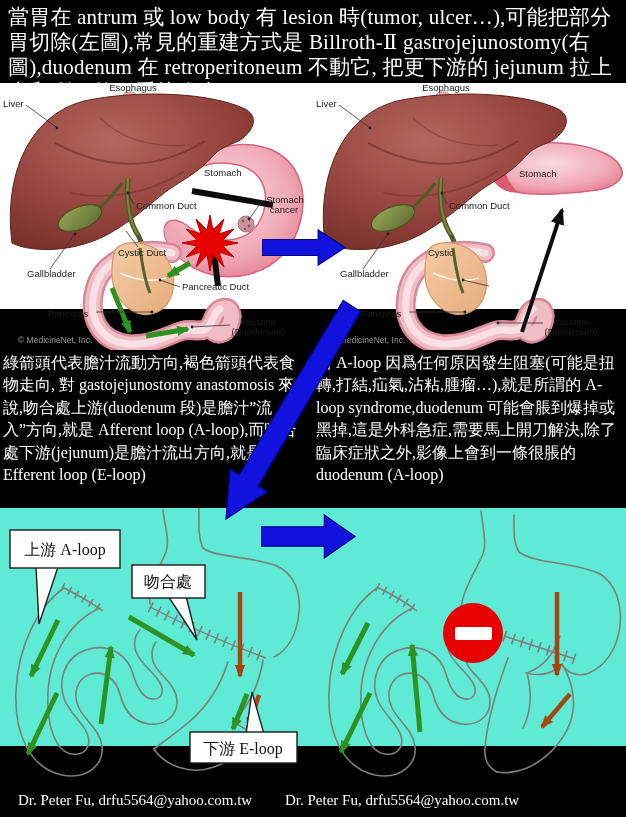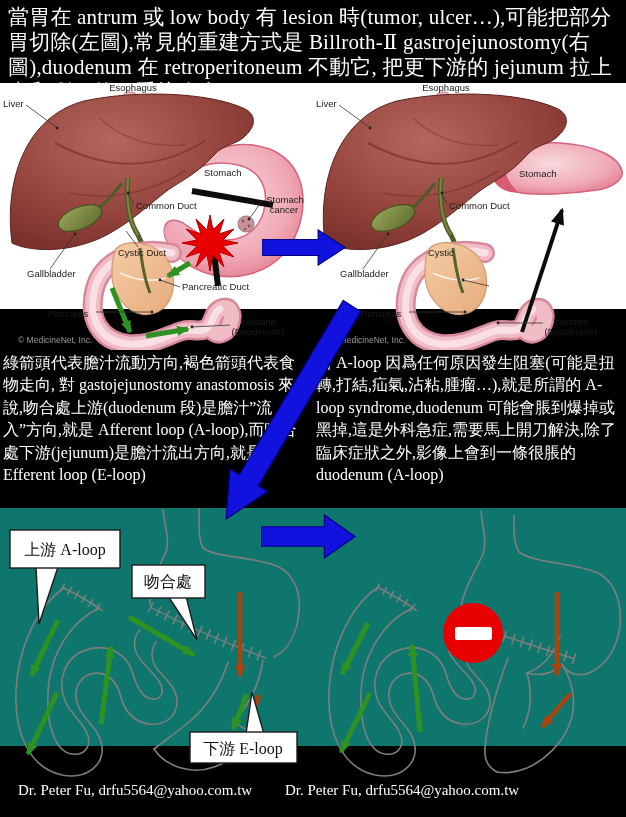--- a/index.html
+++ b/index.html
@@ -7,25 +7,25 @@
          font-family:"Liberation Serif","DejaVu Serif",serif;}
   
   .band{position:absolute;left:0;width:626px;background:#000;color:#fff;}
   .band.header{top:0;height:83px;}
   .header-text{padding:5px 8px 0 8px;font-size:21px;line-height:25px;letter-spacing:.2px;}
   .band.middle{top:350px;height:158px;}
   .note{position:absolute;top:2px;font-size:16px;line-height:22.4px;color:#fff;}
   .note.left{left:3px;width:303px;}
   .note.right{left:316px;width:308px;}
   .band.footer{top:782px;height:35px;}
-  .footer-text{position:absolute;top:0;font-size:15px;color:#fff;white-space:nowrap;}
+  .footer-text{position:absolute;top:10px;font-size:15px;color:#fff;white-space:nowrap;}
   .footer-text.l{left:18px;} .footer-text.r{left:285px;}
   
   .anatomy-row{position:absolute;top:83px;left:0;width:626px;height:226px;background:#fff;}
-  .schematic-row{position:absolute;top:508px;left:0;width:626px;height:238px;background:#0f766e;}
+  .schematic-row{position:absolute;top:508px;left:0;width:626px;height:238px;background:#5eead4;}
   .panel{position:absolute;top:0;}
   
   .lbl{font-family:"Liberation Sans","DejaVu Sans",sans-serif;font-size:9.5px;fill:#1b1b1b;}
   .lbl.credit{font-size:8.5px;fill:#9a9a9a;}
   .leader{stroke:#333;stroke-width:.8;fill:none;}
   .ldot{fill:#222;}
   .callout-text{font-family:"Liberation Serif","DejaVu Serif",serif;font-size:16px;fill:#111;}
   .callout-box{fill:#fff;stroke:#1c1c1c;stroke-width:1.4;}
   
   .outline{stroke:var(--outline);stroke-width:1.6;fill:none;stroke-linecap:round;}

